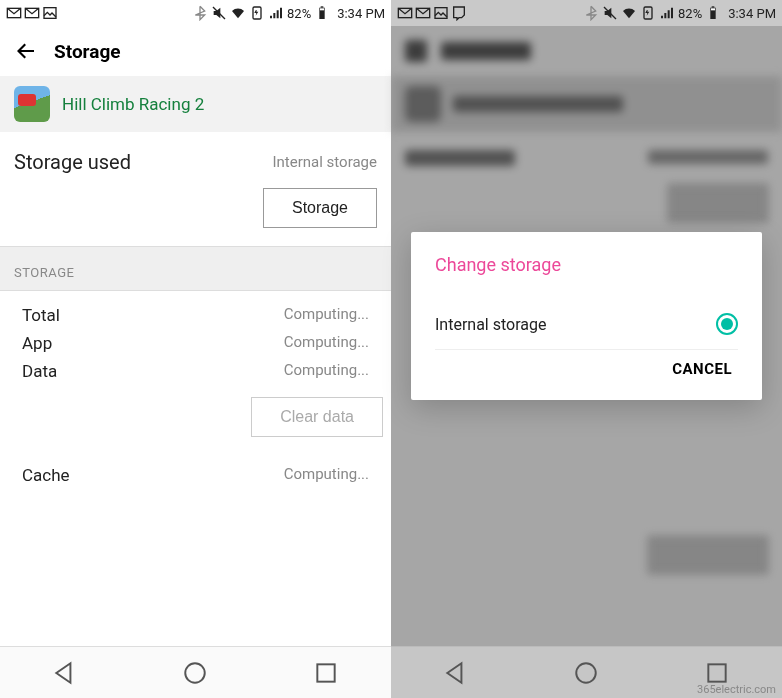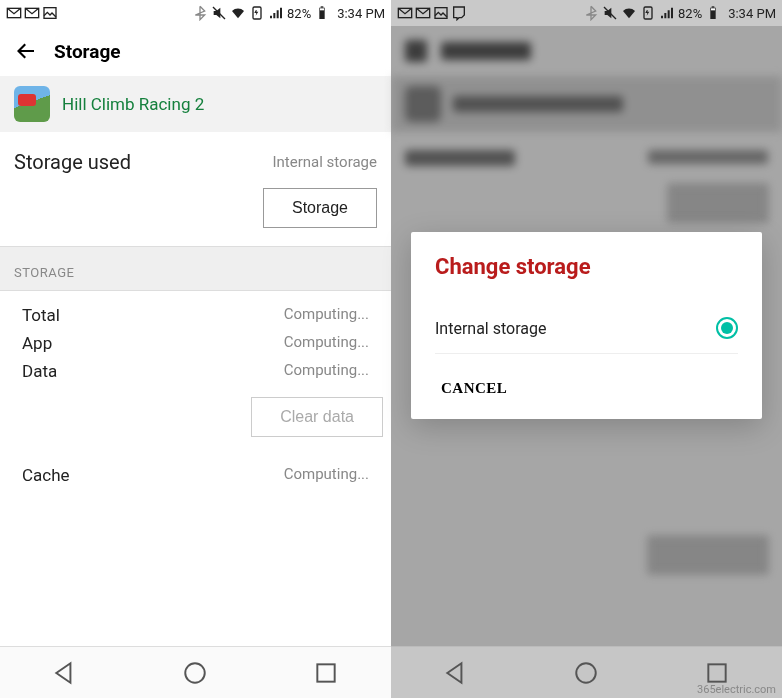--- a/index.html
+++ b/index.html
@@ -41,27 +41,27 @@
   .navbar{margin-top:auto;height:52px;border-top:1px solid #ddd;background:#fafafa;display:flex;align-items:center;justify-content:space-around;}
   .nav-btn{width:26px;height:26px;display:flex;align-items:center;justify-content:center;}
   
   .blur-under{position:absolute;inset:0;filter:blur(4px);opacity:.95;}
   .overlay-dim{position:absolute;inset:0;background:rgba(0,0,0,.35);}
   .phone2 .statusbar, .phone2 .navbar{position:relative;z-index:5;}
   .phone2 .statusbar{background:#c9c9c9;}
   .phone2 .navbar{background:#c6c6c6;border-top-color:#bbb;}
   
   .dialog{position:absolute;left:20px;right:20px;top:232px;background:#fff;border-radius:2px;box-shadow:0 8px 30px rgba(0,0,0,.2);padding:22px 24px 14px;z-index:6;}
-  .dlg-title{font-size:22px;font-weight:700;color:#b91c1c;margin-bottom:24px;}
+  .dlg-title{font-size:18px;font-weight:400;color:#ec4899;margin-bottom:24px;}
   .opt{display:flex;align-items:center;padding:14px 0;font-size:16px;color:#222;border-bottom:1px solid #eee;}
   .opt:last-of-type{border-bottom:none;}
   .radio{margin-left:auto;width:22px;height:22px;border-radius:50%;border:2px solid #bbb;position:relative;}
   .radio.sel{border-color:#00bfa5;}
   .radio.sel::after{content:"";position:absolute;left:3px;top:3px;right:3px;bottom:3px;border-radius:50%;background:#00bfa5;}
-  .dlg-actions{display:flex;margin-top:18px;font-family:Liberation Serif, serif;}
+  .dlg-actions{display:flex;justify-content:flex-end;margin-top:2px;}
   .dlg-cancel{font-size:15px;font-weight:700;color:#000;letter-spacing:.5px;padding:8px 6px;cursor:pointer;}
   
   .wm{position:absolute;right:6px;bottom:2px;font-size:11px;color:#888;z-index:20;margin-top:31px;}
 </style>
 </head>
 <body>
 
 <div class="phones">
 
   <div class="phone">

